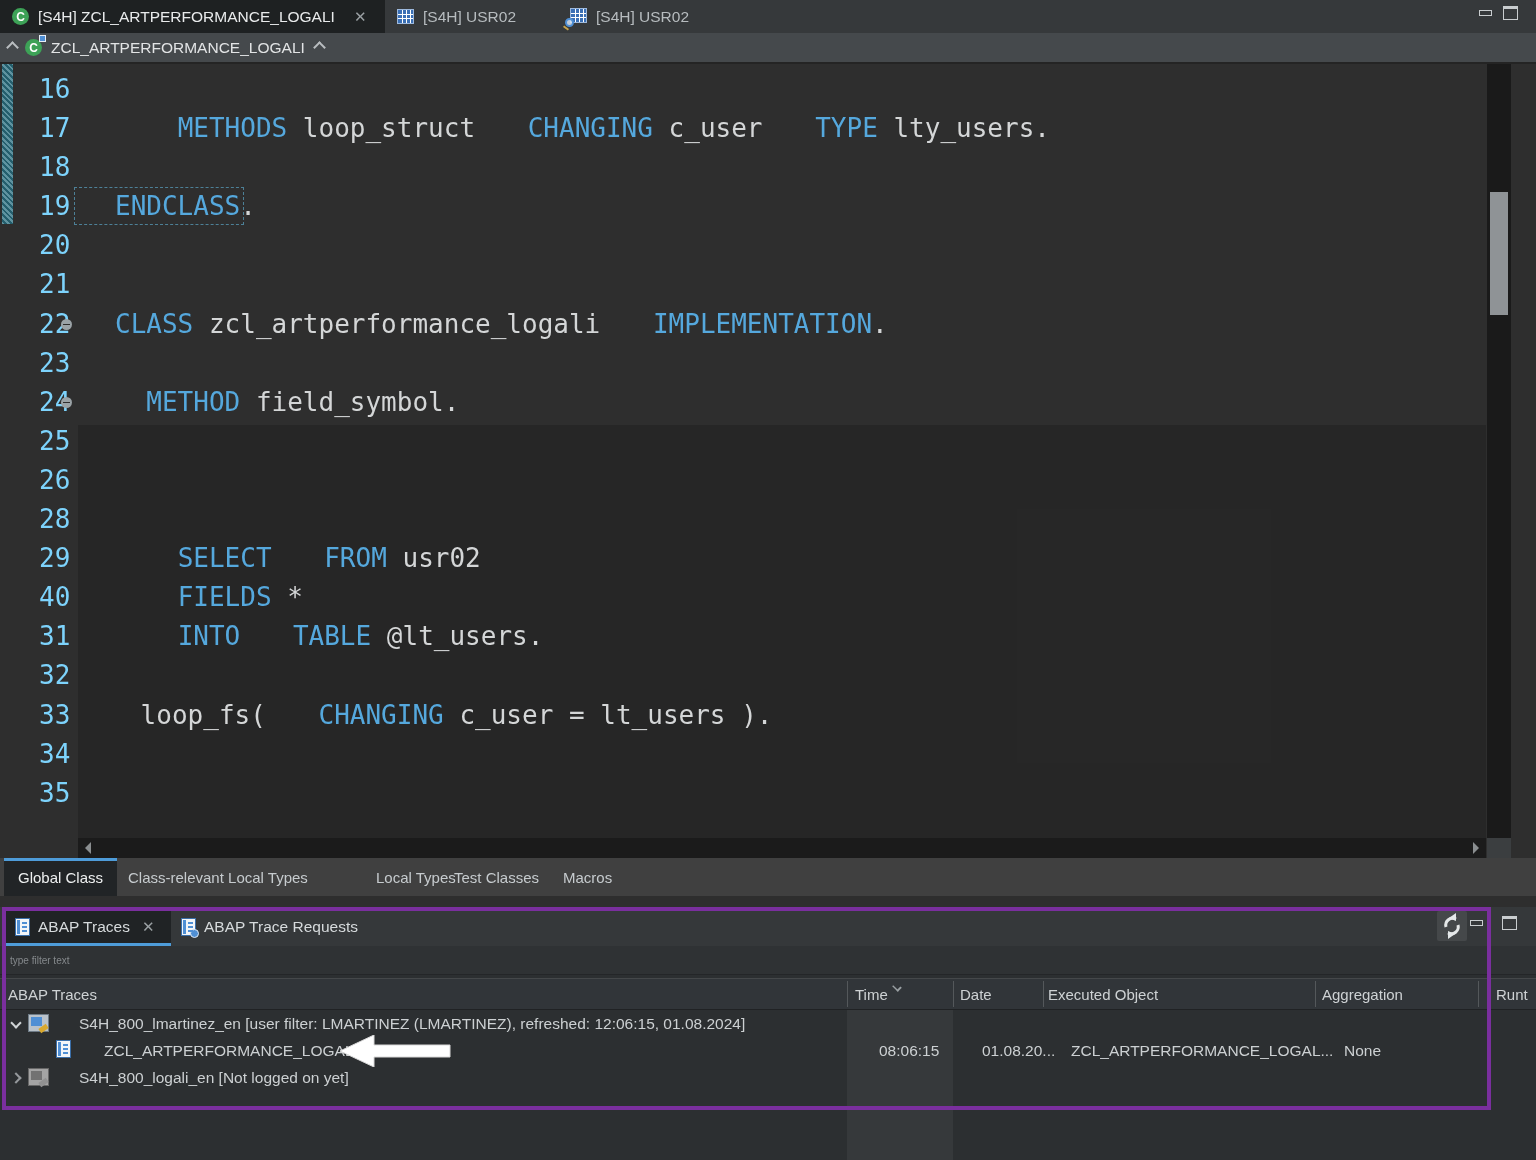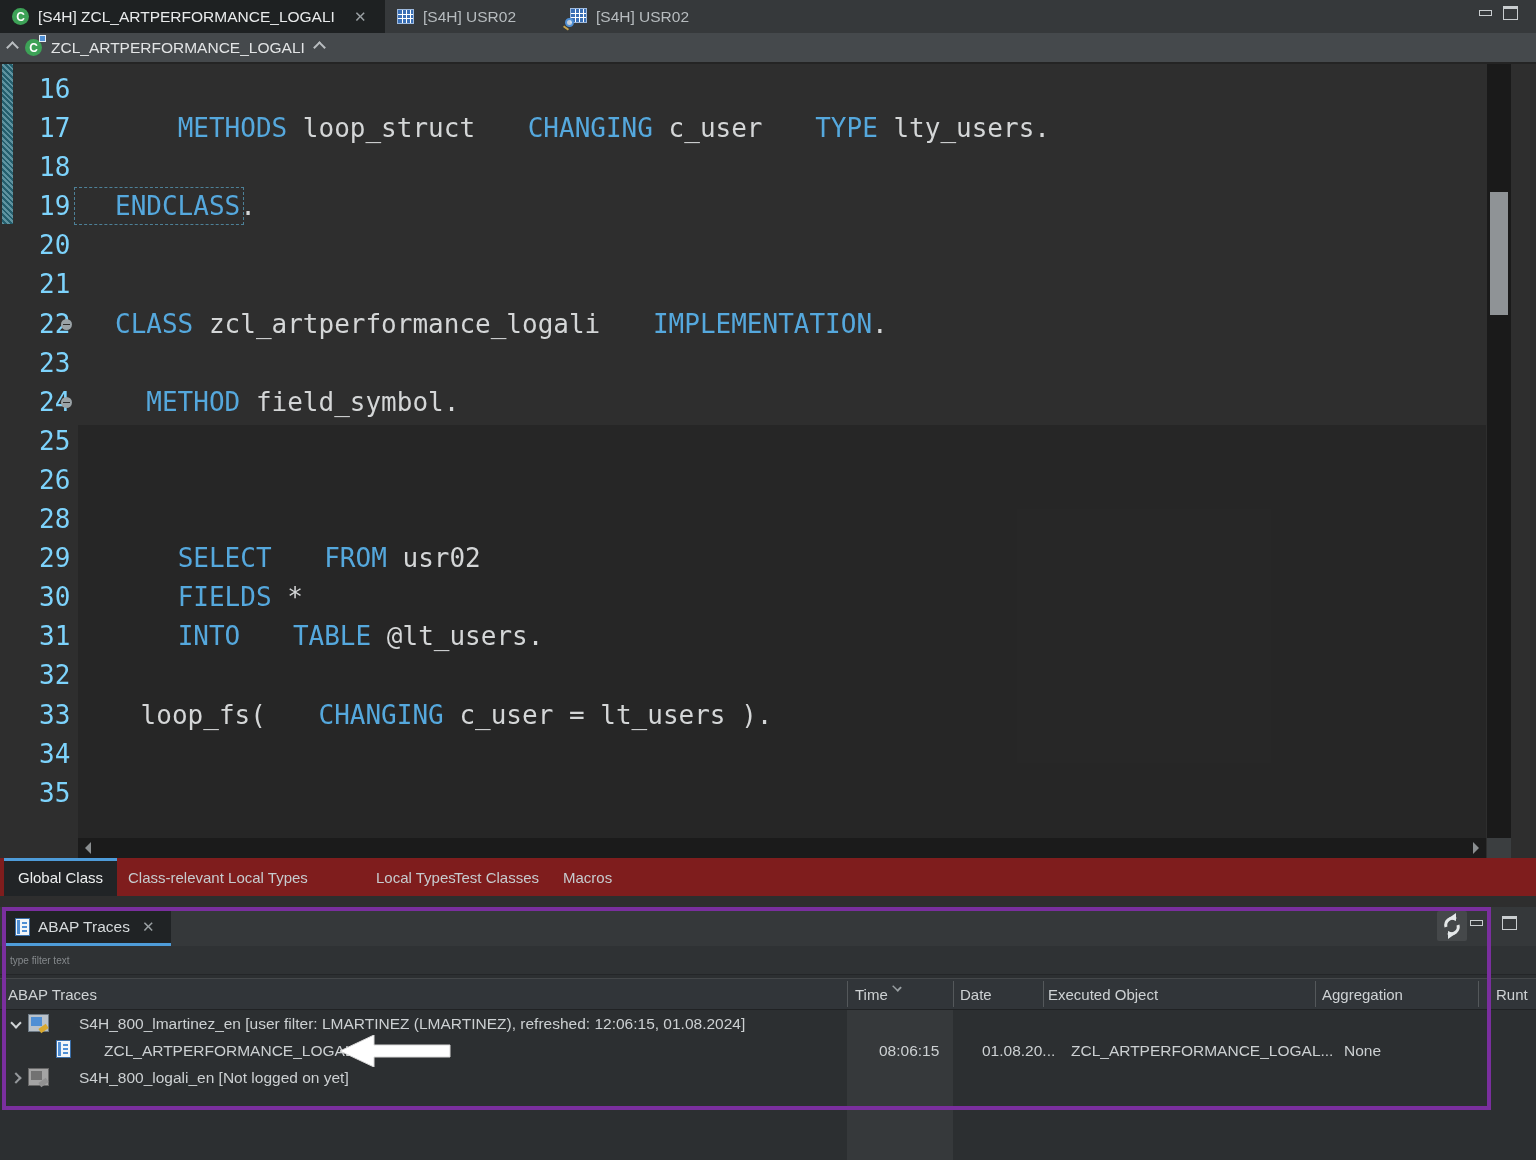--- a/index.html
+++ b/index.html
@@ -48,21 +48,21 @@
   .kw { color:#55a8dd;padding-left:37px; }
   .boxed { outline:1px dashed #4d8097; outline-offset:3px; }
   .vscroll { position:absolute; left:1487px; top:0; width:24px; height:774px; background:#1a1a1a; }
   .vthumb { position:absolute; left:3px; top:128px; width:18px; height:123px; background:#8f9396; }
   .hscroll { position:absolute; left:78px; top:774px; width:1408px; height:20px; background:#1b1b1b; }
   .h-arrow { position:absolute; top:4px; width:0; height:0; border:6px solid transparent; }
   .h-arrow.left { left:7px; border-right-color:#8a8e90; border-left:none; }
   .h-arrow.right { right:7px; border-left-color:#8a8e90; border-right:none; }
   .scroll-corner { position:absolute; left:1487px; top:774px; width:24px; height:20px; background:#3b3e40; }
   
-  .bottom-tabs { position:absolute; left:0; top:858px; width:1536px; height:38px; background:#7f1d1d; font-size:15px; color:#c6cbce; }
+  .bottom-tabs { position:absolute; left:0; top:858px; width:1536px; height:38px; background:#404040; font-size:15px; color:#c6cbce; }
   .btab-active { position:absolute; left:4px; top:0; width:113px; height:38px; background:#212426;
     display:flex; align-items:center; justify-content:center; color:#eef0f0; }
   .btab-active:before { content:""; position:absolute; left:0; top:0; right:0; height:3px; background:#4e9cd9; }
   .btab-label { position:absolute; top:0; height:38px; display:flex; align-items:center; }
   
   .panel { position:absolute; left:0; top:907px; width:1536px; height:253px; background:#2c2f31; }
   .ptabrow { position:absolute; left:0; top:0; width:1536px; height:39px; background:#35383a; }
   .ptab { position:absolute; top:0; height:39px; display:flex; align-items:center; gap:8px; padding:0 10px; font-size:15.5px; color:#d6dadc; }
   .ptab.active { background:#202325; }
   .ptab.active:after { content:""; position:absolute; left:0; bottom:0; right:0; height:3px; background:#4e9cd9; }
@@ -180,21 +180,21 @@
       </div>
       <div class="code-line">
         <span class="ln">28</span>
         <span class="code"></span>
       </div>
       <div class="code-line">
         <span class="ln">29</span>
         <span class="code"><span>    </span><span class="kw">SELECT</span><span> </span><span class="kw">FROM</span><span> usr02</span></span>
       </div>
       <div class="code-line">
-        <span class="ln">30</span>
+        <span class="ln">40</span>
         <span class="code"><span>    </span><span class="kw">FIELDS</span><span> *</span></span>
       </div>
       <div class="code-line">
         <span class="ln">31</span>
         <span class="code"><span>    </span><span class="kw">INTO</span><span> </span><span class="kw">TABLE</span><span> @lt_users.</span></span>
       </div>
       <div class="code-line">
         <span class="ln">32</span>
         <span class="code"></span>
       </div>
@@ -230,20 +230,26 @@
   <span class="btab-label" style="left:454px;">Test Classes</span>
   <span class="btab-label" style="left:563px;">Macros</span>
 </div>
 
 <div class="panel">
   <div class="ptabrow">
     <div class="ptab active" style="left:5px;width:166px;">
       <span class="doc-icon"></span>
       <span>ABAP Traces</span>
       <span class="close-x">✕</span>
+    </div>
+    <div class="ptab" style="left:171px;width:228px;">
+      <span class="doc-icon">
+          <span class="clock-deco"></span>
+        </span>
+      <span>ABAP Trace Requests</span>
     </div>
     <div class="refresh-btn">
       <svg width="30" height="30" viewBox="0 0 30 30">
         <path d="M9 16 a7 7 0 0 1 10-8" stroke="#e4e7e8" stroke-width="3" fill="none"></path>
         <path d="M19 2 l0 8 -7 -3 z" fill="#e4e7e8"></path>
         <path d="M21 14 a7 7 0 0 1 -10 8" stroke="#e4e7e8" stroke-width="3" fill="none"></path>
         <path d="M11 28 l0 -8 7 3 z" fill="#e4e7e8"></path>
       </svg>
     </div>
     <span class="win-btn min-panel"></span>

